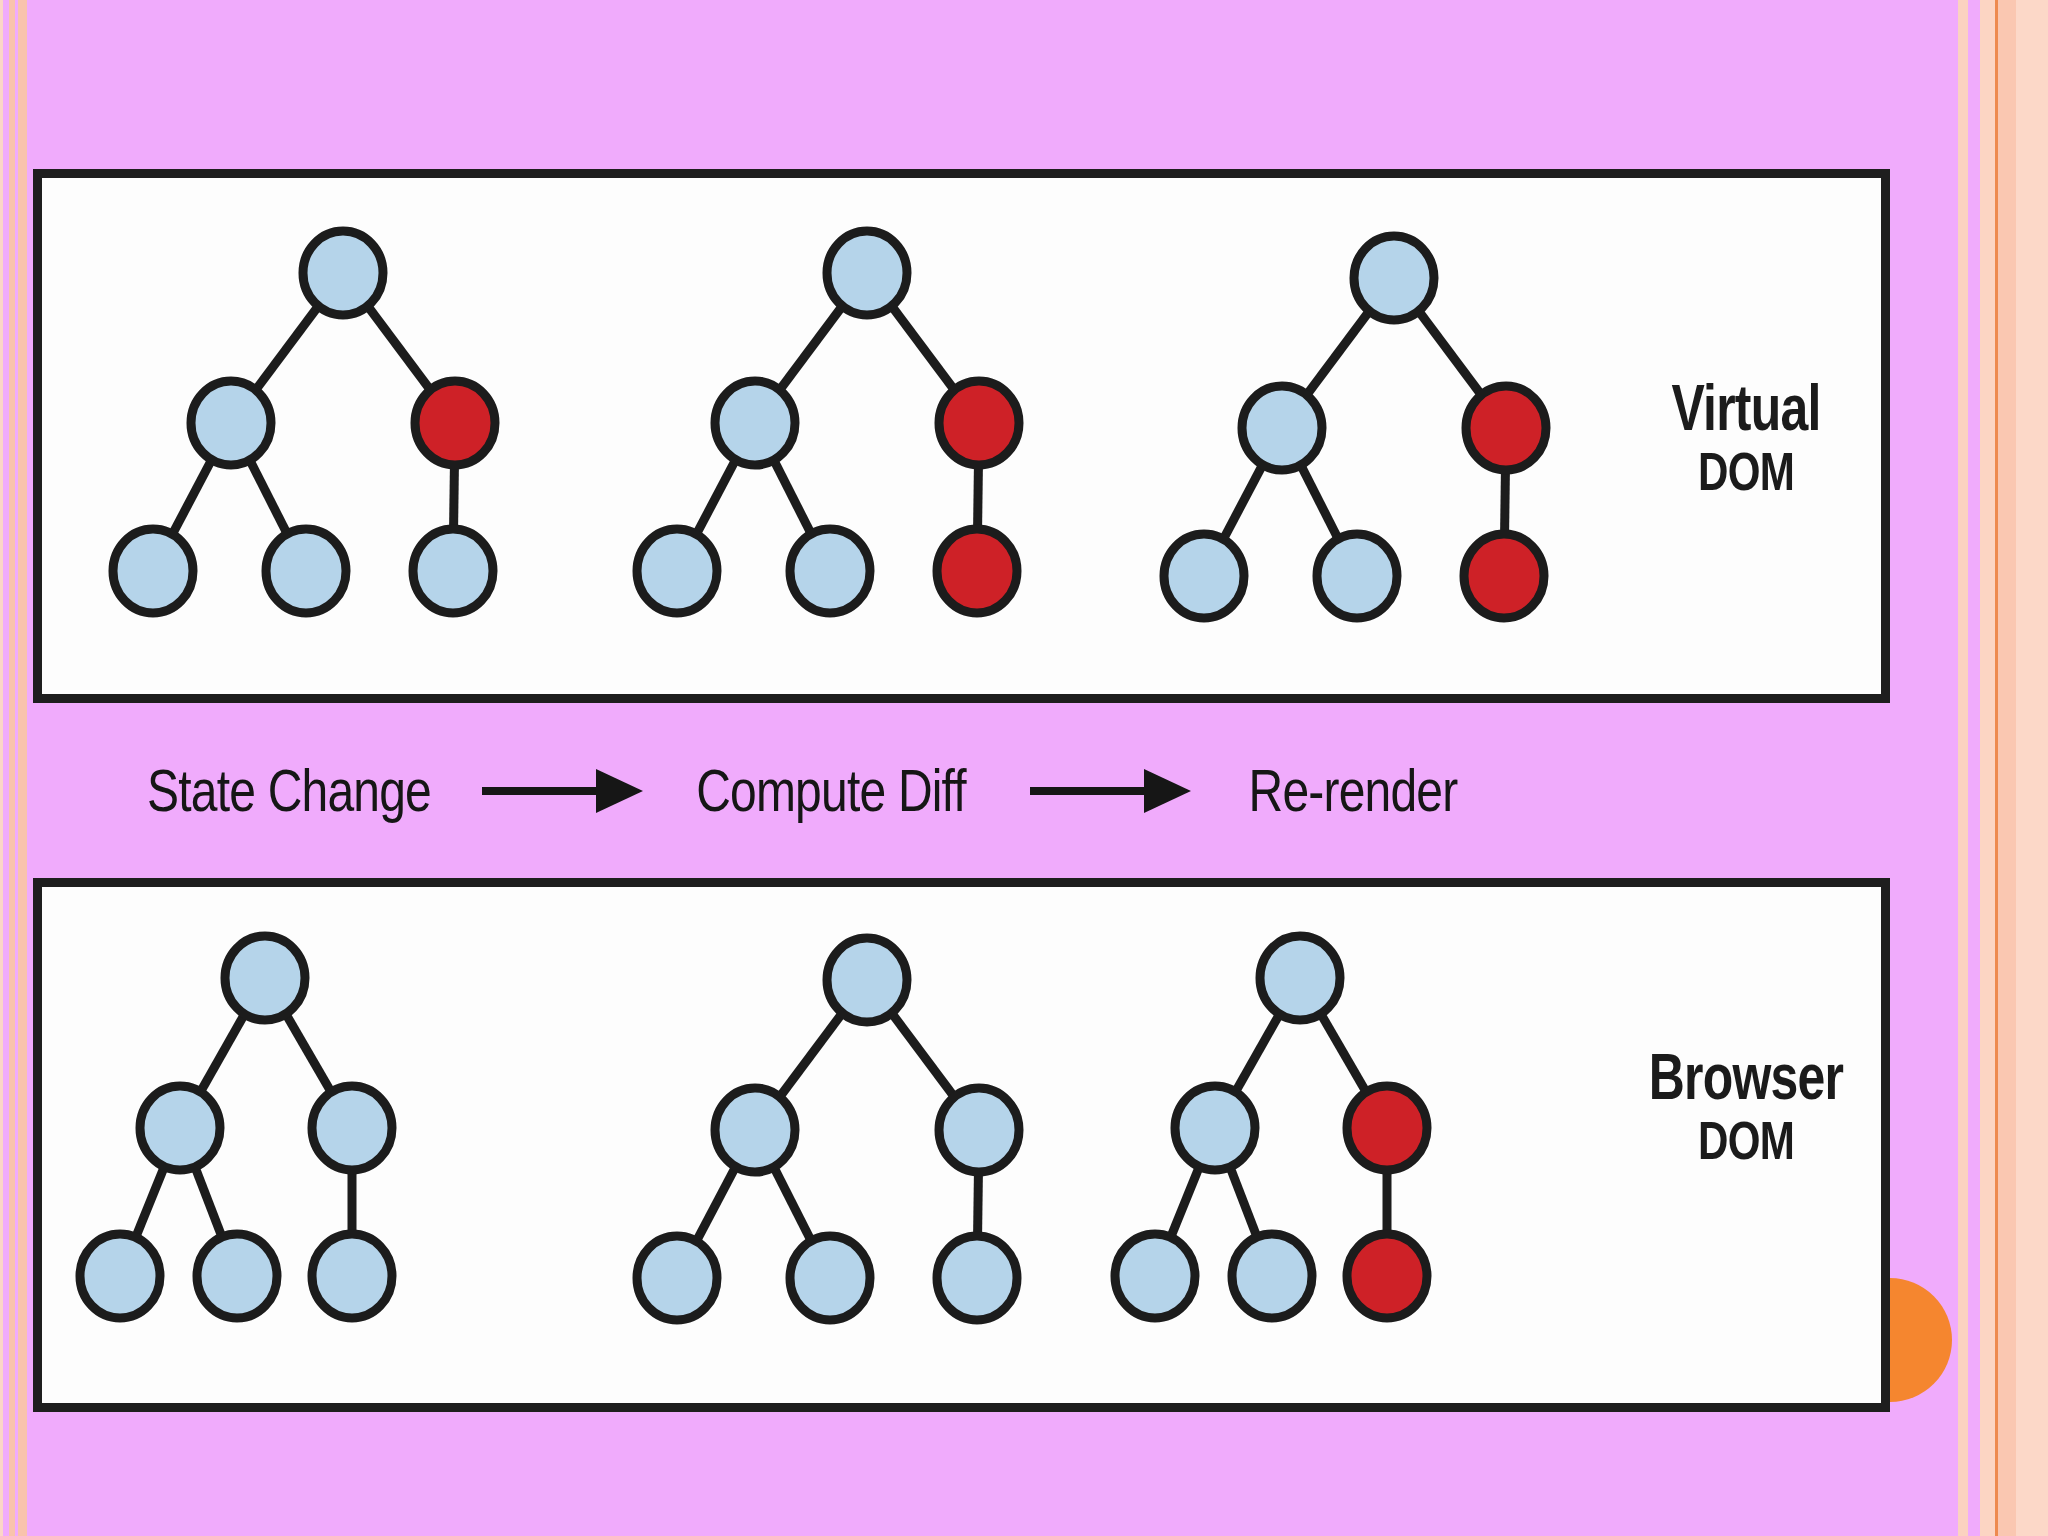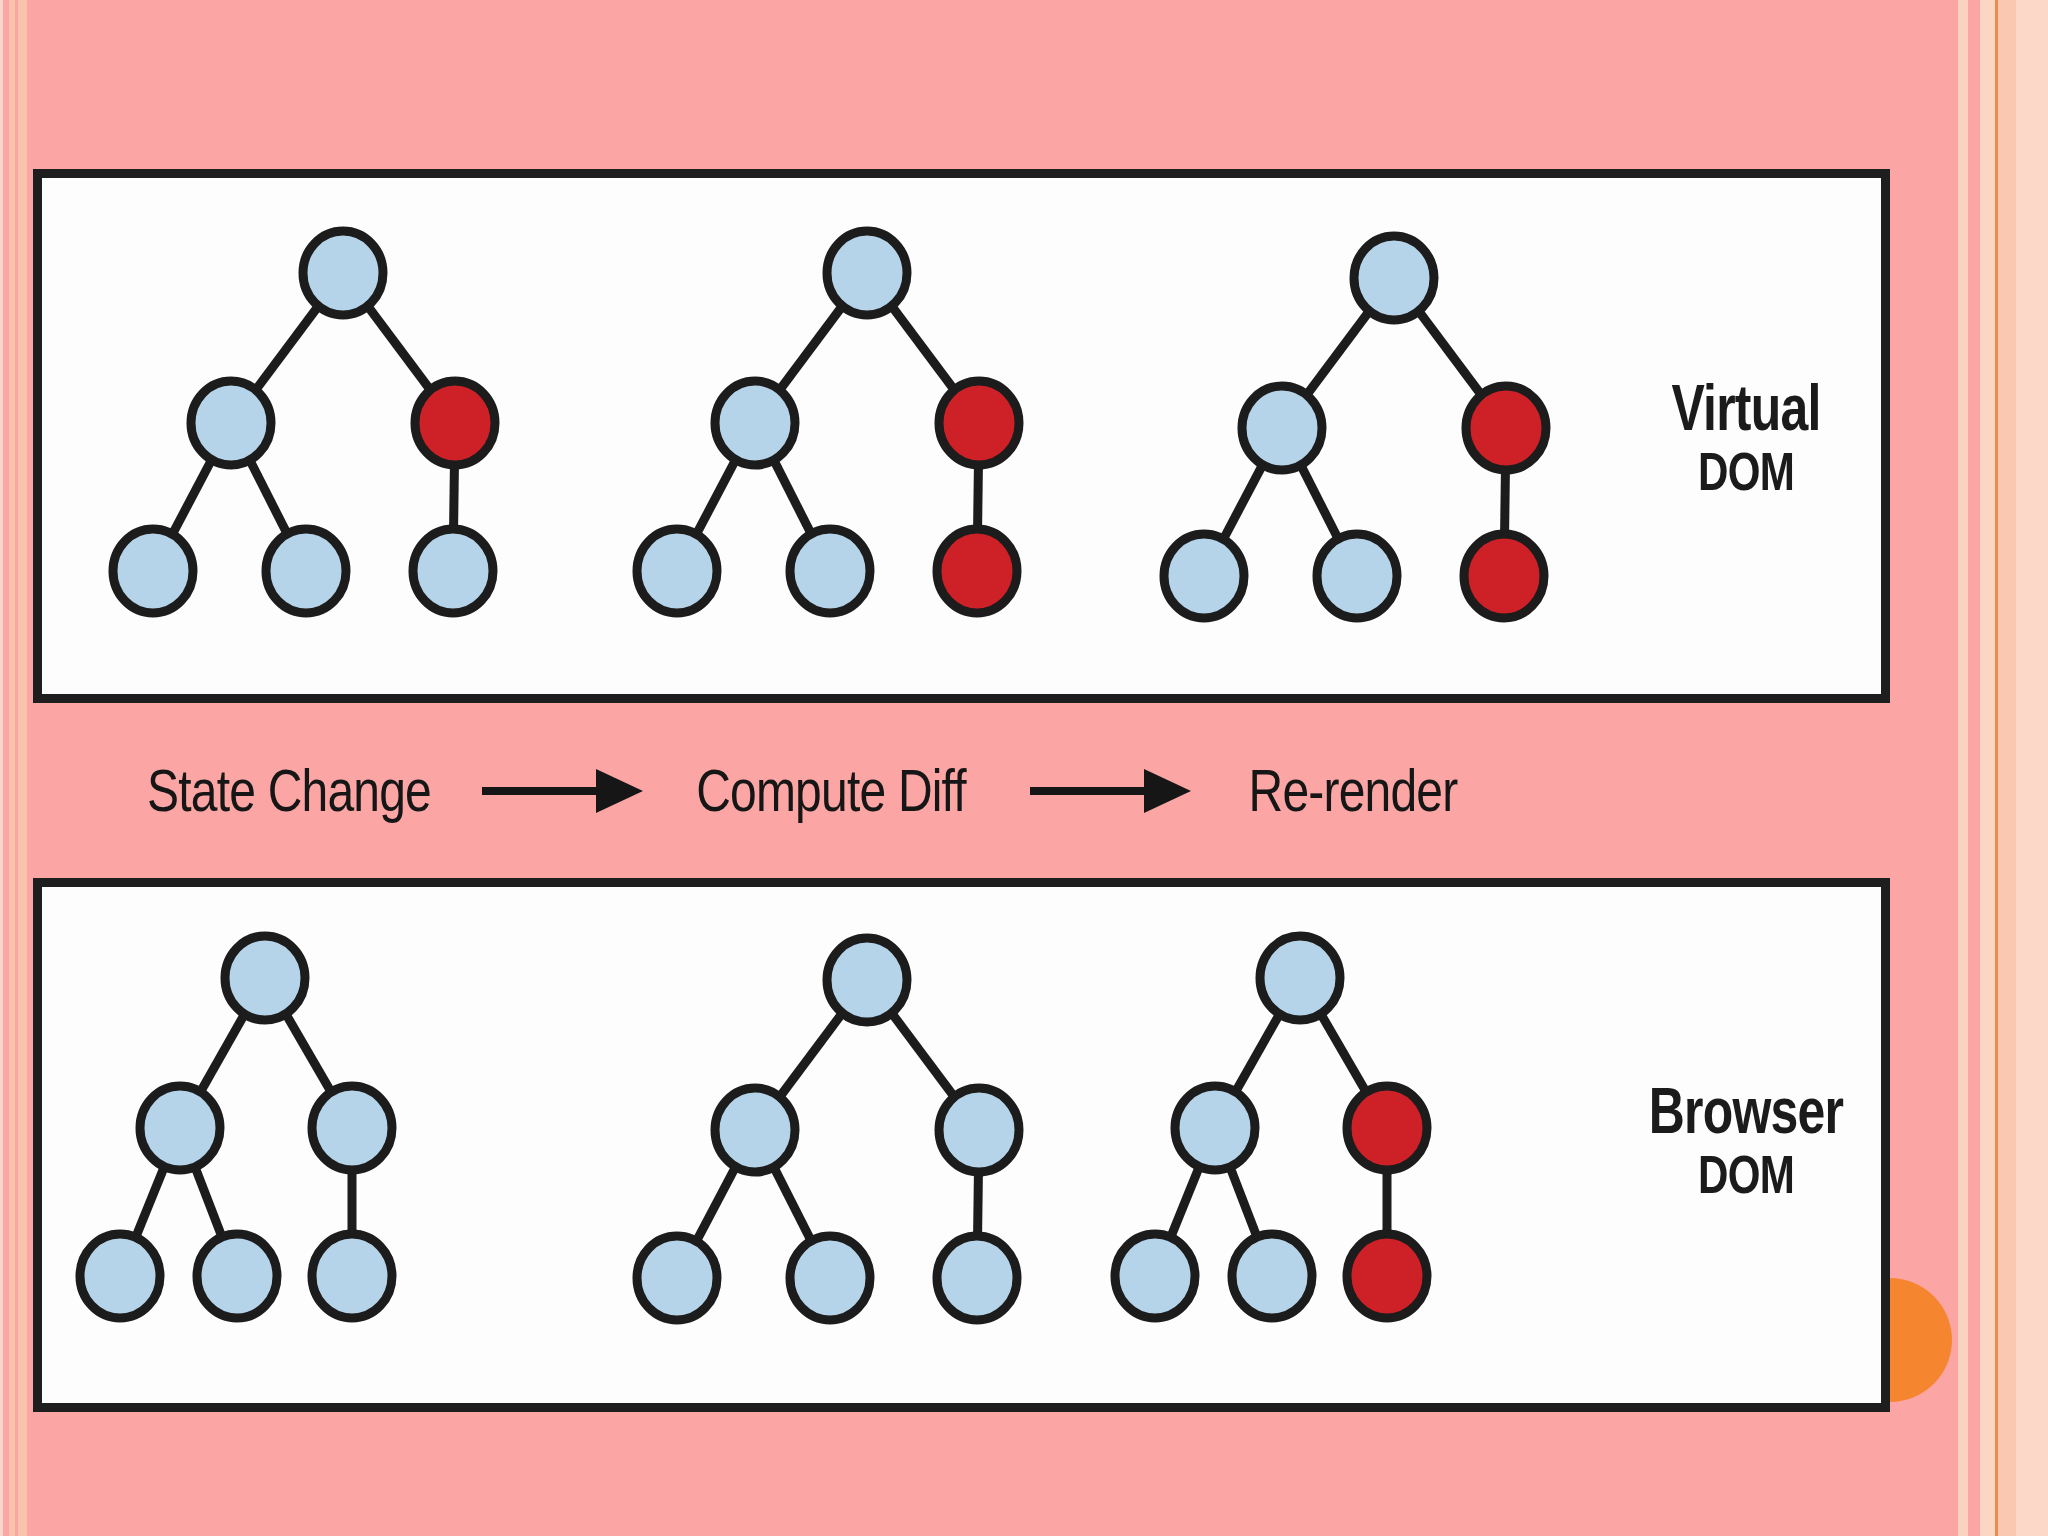--- a/index.html
+++ b/index.html
@@ -1,18 +1,18 @@
 <!DOCTYPE html>
 <html><head>
 <meta charset="utf-8">
 <style>
   html,body{margin:0;padding:0;background:#ffffff;}
   #stage{
     position:relative;width:2048px;height:1536px;overflow:hidden;
-    background:#fca5a5;font-family:"Liberation Sans",sans-serif;color:#1a1a1a;
+    background:#f0abfc;font-family:"Liberation Sans",sans-serif;color:#1a1a1a;
   }
   .stripe{position:absolute;top:0;height:1536px;}
   
   .stripe.l1{left:0;width:3px;background:#fbd6c8;}
   .stripe.l2{left:9px;width:6px;background:#f9c3ac;}
   .stripe.l3{left:18px;width:9px;background:#f9c3ac;}
   
   .stripe.r1{left:1958px;width:10px;background:#fbd2c0;}
   .stripe.r2{left:1980px;width:68px;background:#fcd5c3;}
   .stripe.r3{left:1995px;width:3px;background:#ee8a4f;}
@@ -32,21 +32,21 @@
   .tree.a3{left:1154px;top:216px;}
   .tree.b1{left:75px;top:916px;}
   .tree.b2{left:627px;top:918px;}
   .tree.b3{left:1110px;top:916px;}
 
   .panel-label{
     position:absolute;left:1556px;width:380px;text-align:center;
     font-weight:bold;color:#1b1b1b;
   }
   .panel-label.top{top:376px;}
-  .panel-label.bottom{top:1079px;}
+  .panel-label.bottom{top:1045px;}
   .panel-label .line1{display:block;font-size:64px;line-height:64px;transform:scaleX(.78);transform-origin:center;letter-spacing:-1px;}
   .panel-label .line2{display:block;font-size:54px;line-height:54px;margin-top:4px;transform:scaleX(.78);transform-origin:center;letter-spacing:-1px;}
 
   .flow-text{
     position:absolute;top:760px;width:400px;height:62px;text-align:center;
     font-size:60px;line-height:62px;font-weight:normal;color:#161616;
     transform:scaleX(.8);transform-origin:center;letter-spacing:-1px;white-space:nowrap;
   }
   .flow-text.s1{left:89px;}
   .flow-text.s2{left:631px;}

